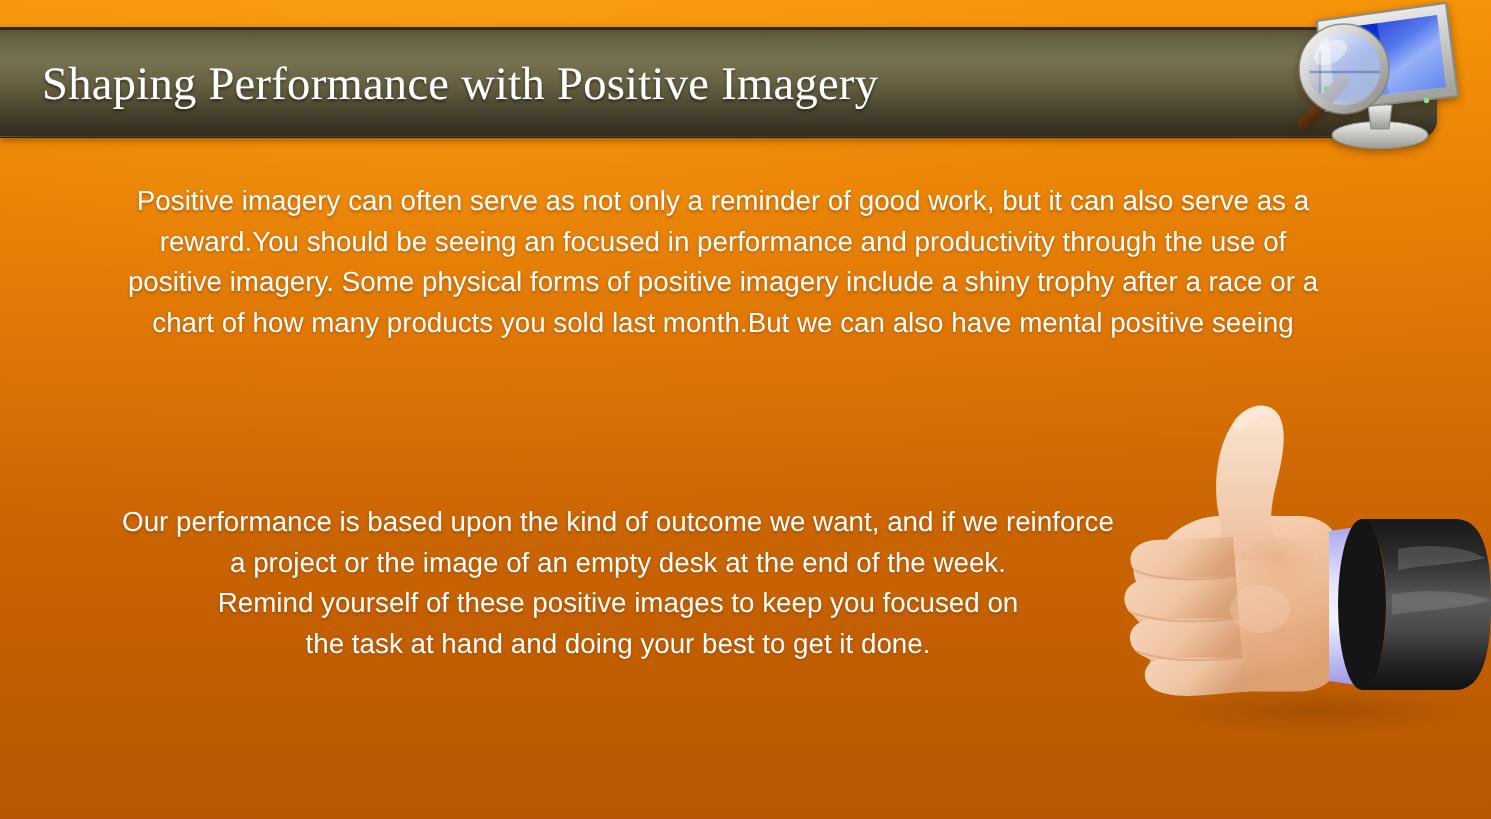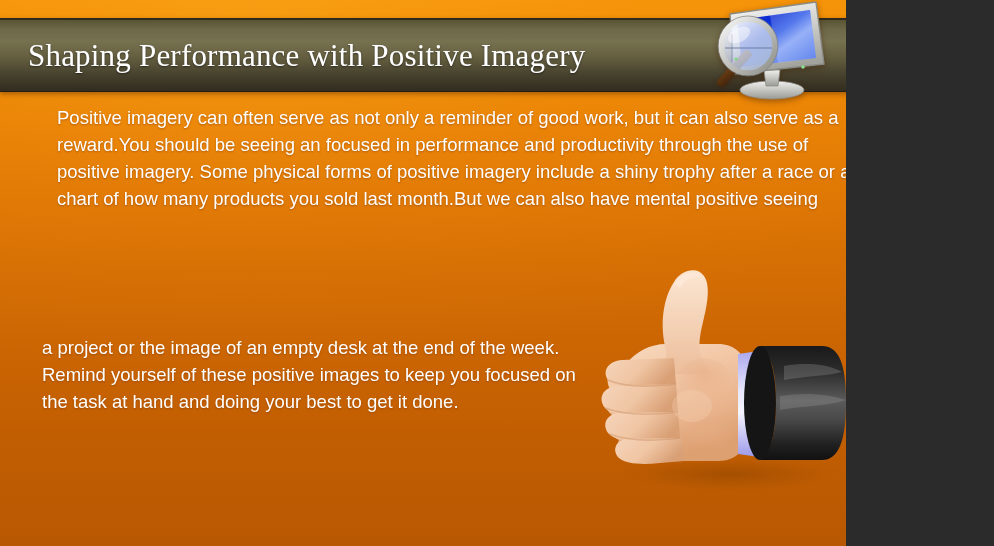--- a/index.html
+++ b/index.html
@@ -6,32 +6,33 @@
   * { margin:0; padding:0; box-sizing:border-box; }
   html,body{ background:#2b2b2b; }
   body{
     font-family:"Liberation Sans", sans-serif;
     -webkit-font-smoothing:antialiased;
   }
 
   
   .slide{
     position:relative;
-    width:846px;
+    width:994px;
     height:546px;
     overflow:hidden;
     background:linear-gradient(180deg,
         #f59408 0%,
         #f18f07 6%,
         #e88205 22%,
         #da7304 42%,
         #cc6603 62%,
         #c25e02 80%,
         #bb5a02 93%,
         #b85802 100%);
+    text-align:center;
   }
   
   .slide::before{
     content:"";
     position:absolute; inset:0;
     background:radial-gradient(120% 95% at 30% 0%,
         rgba(255,176,40,0.34) 0%,
         rgba(255,150,20,0.12) 38%,
         rgba(120,50,0,0.00) 72%);
     pointer-events:none;
@@ -82,21 +83,21 @@
   
   .body-copy{
     position:absolute;
     left:42px;
     color:#ffffff;
     font-size:18.5px;
     line-height:27px;
     text-shadow:0 1px 2px rgba(110,45,0,0.45);
     z-index:3;
   }
-  #para-one{ top:104px; width:880px;margin-left:15px; }
+  #para-one{ top:120px; width:880px; }
   #para-two{ top:334px; width:740px; }
   .body-copy .line{ display:block; white-space:nowrap; }
 
   
   .hand-figure{
     position:absolute;
     right:0; bottom:22px;
     width:276px; height:266px;
     z-index:2;
     pointer-events:none;
@@ -177,20 +178,21 @@
   </div>
 
   <div class="body-copy" id="para-one">
     <span class="line">Positive imagery can often serve as not only a reminder of good work, but it can also serve as a</span>
     <span class="line">reward.You should be seeing an focused in performance and productivity through the use of</span>
     <span class="line">positive imagery. Some physical forms of positive imagery include a shiny trophy after a race or a</span>
     <span class="line">chart of how many products you sold last month.But we can also have mental positive seeing</span>
   </div>
 
   <div class="body-copy" id="para-two">
+    <span class="line">Our performance is based upon the kind of outcome we want, and if we reinforce</span>
     <span class="line">a project or the image of an empty desk at the end of the week.</span>
     <span class="line">Remind yourself of these positive images to keep you focused on</span>
     <span class="line">the task at hand and doing your best to get it done.</span>
   </div>
 
   <div class="hand-figure">
     <svg viewBox="0 0 276 266" xmlns="http://www.w3.org/2000/svg">
       <defs>
         <linearGradient id="skinG" x1="0" y1="0" x2="0.4" y2="1">
           <stop offset="0%" stop-color="#f8dcc3"></stop>

